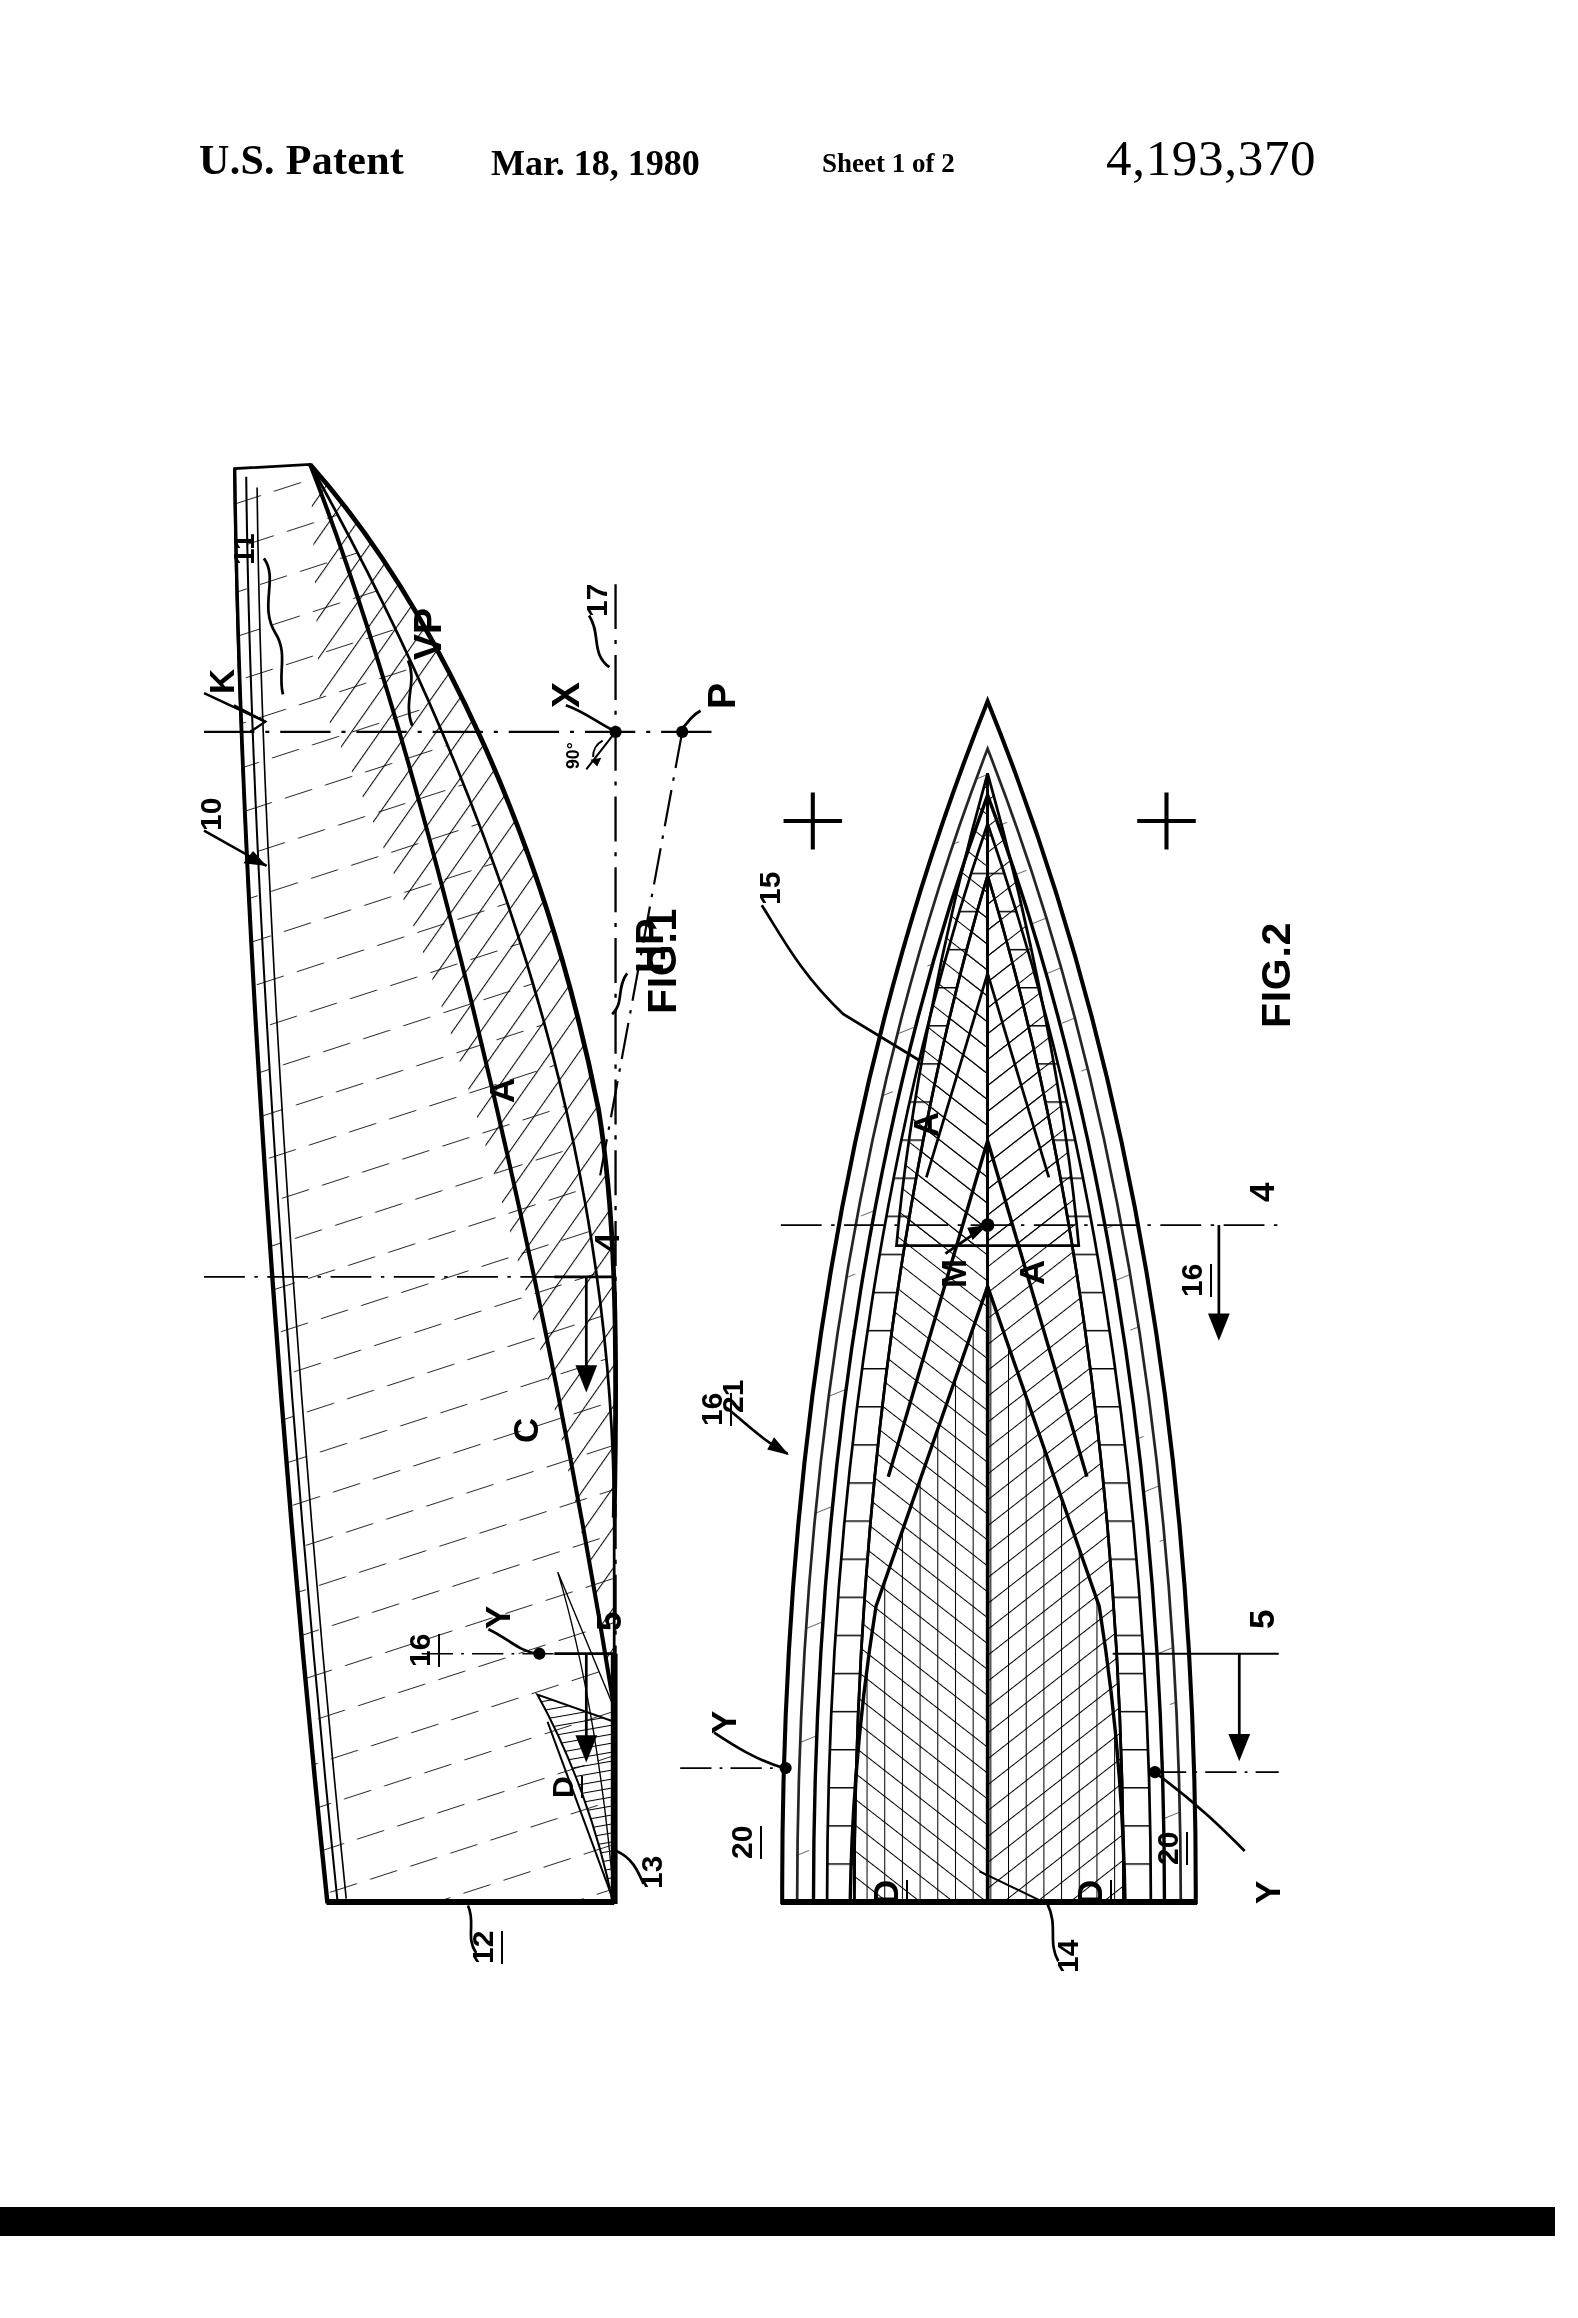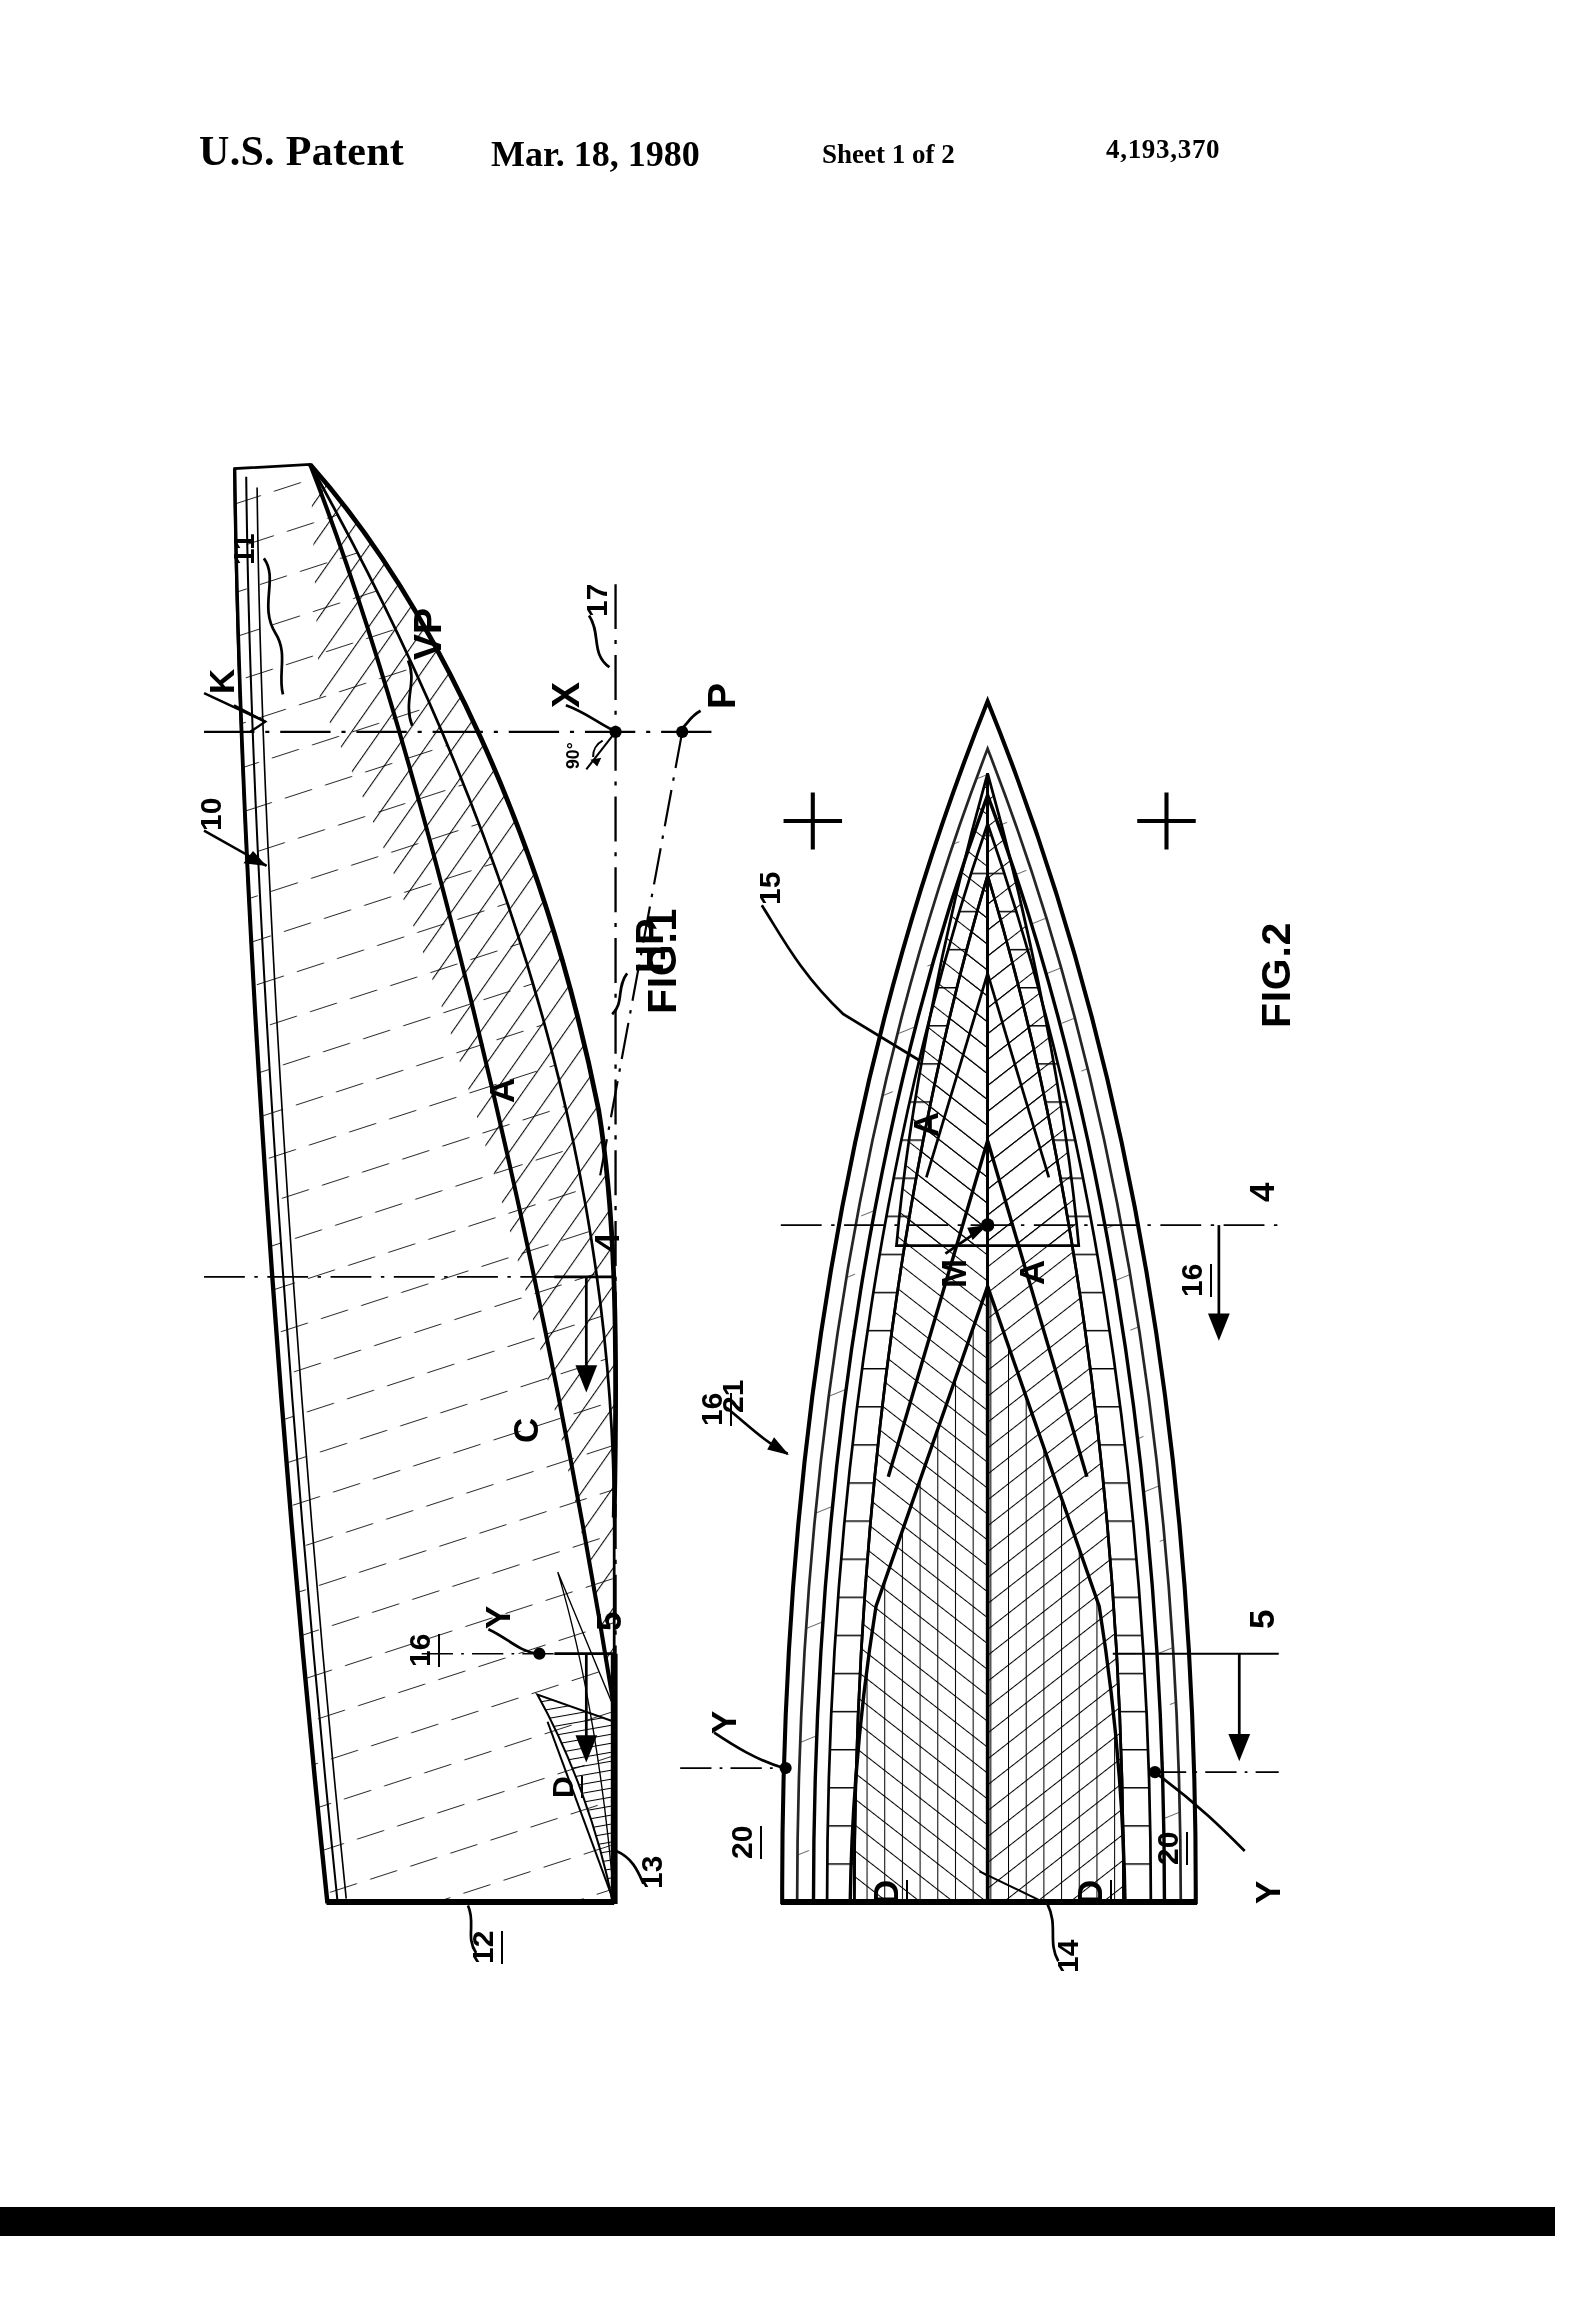--- a/index.html
+++ b/index.html
@@ -3,39 +3,39 @@
 <meta charset="utf-8">
 <style>
   html,body{margin:0;padding:0;background:#ffffff;}
   body{
     width:1578px;height:2319px;position:relative;overflow:hidden;
     font-family:"Liberation Serif", serif;color:#000;
   }
   .page{position:absolute;inset:0;background:#fff;}
 
   
-  .hdr{position:absolute;left:0;top:3px;width:1299px;height:225px;}
+  .hdr{position:absolute;left:0;top:12px;width:1299px;height:225px;}
   .hdr-title{
     position:absolute;left:199px;top:148px;transform:translateY(-50%);
     font-family:"Liberation Serif", serif;font-size:42px;font-weight:700;
     letter-spacing:0.3px;white-space:nowrap;
   }
   .hdr-date{
     position:absolute;left:491px;top:151px;transform:translateY(-50%);
     font-family:"Liberation Serif", serif;font-size:36px;font-weight:700;
     white-space:nowrap;
   }
   .hdr-sheet{
     position:absolute;left:822px;top:151px;transform:translateY(-50%);
     font-family:"Liberation Serif", serif;font-size:27px;font-weight:700;
     white-space:nowrap;
   }
   .hdr-pnum{
     position:absolute;left:1106px;top:146px;transform:translateY(-50%);
-    font-family:"Liberation Serif", serif;font-size:27px;font-weight:700;
+    font-family:"Liberation Serif", serif;font-size:51px;font-weight:400;
     letter-spacing:0.7px;white-space:nowrap;
   }
 
   
   .canvas{position:absolute;left:0;top:225px;width:1578px;height:1973px;}
   svg.draw{position:absolute;left:0;top:0;width:1578px;height:1973px;display:block;}
 
   
   .lab{
     position:absolute;font-family:"Liberation Sans", sans-serif;

